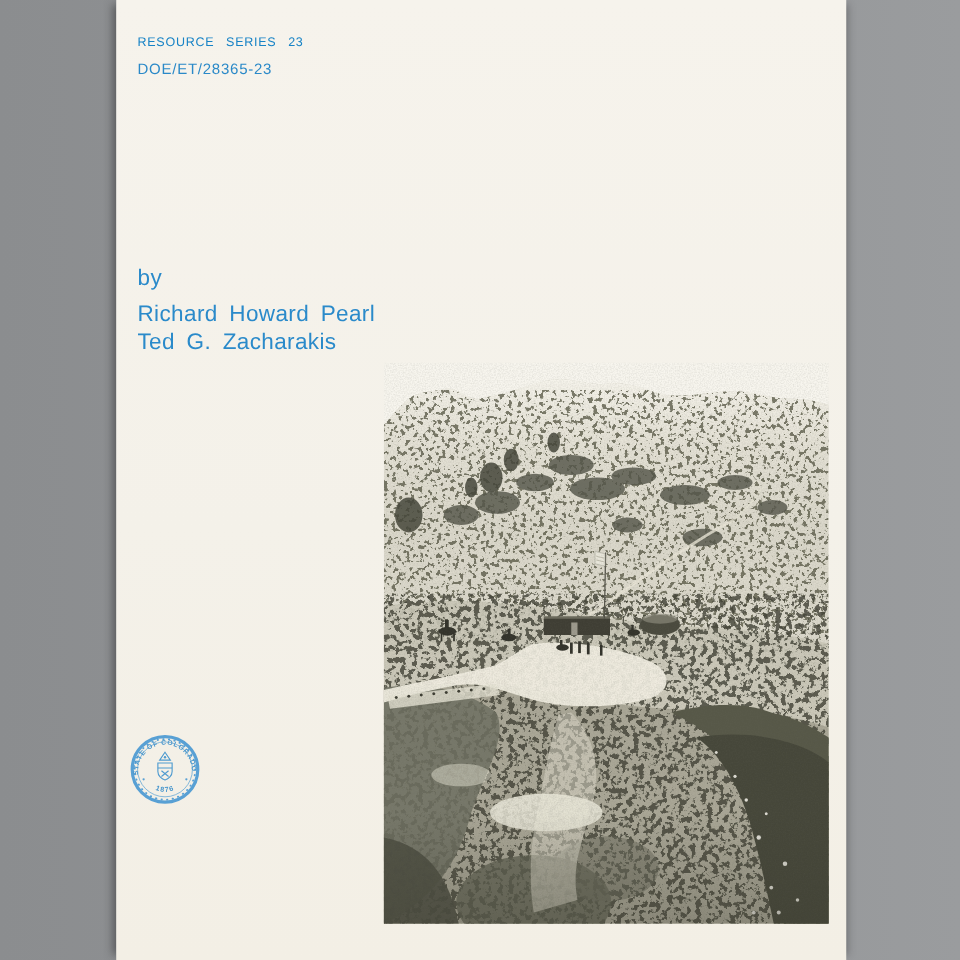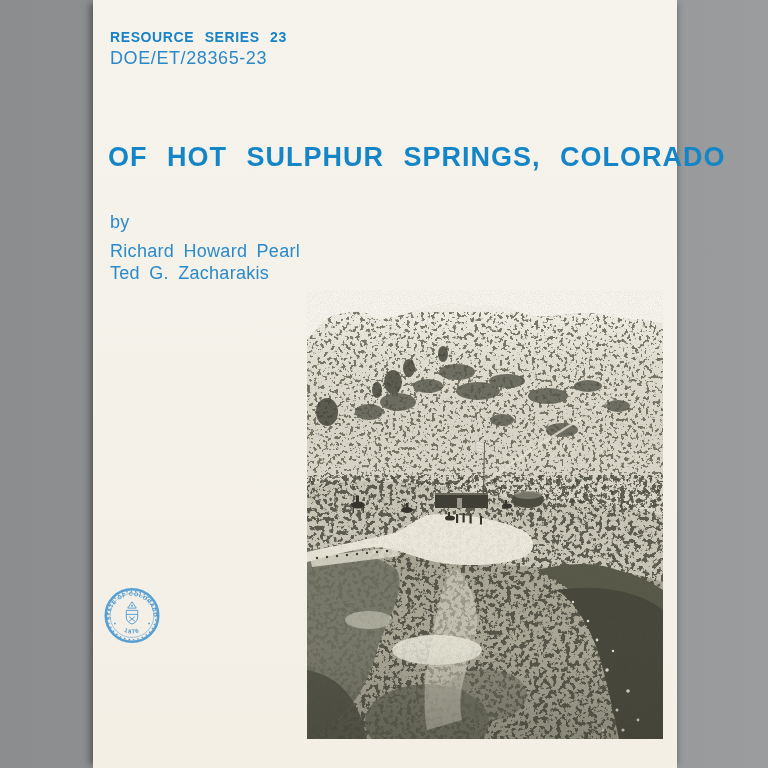--- a/index.html
+++ b/index.html
@@ -9,26 +9,26 @@
     font-family:"Liberation Sans", sans-serif;
   }
   .page{
     position:absolute;left:93px;top:0;width:584px;height:768px;
     background:linear-gradient(180deg,#f6f3ec 0%,#f4f1e9 55%,#f3efe5 100%);
     box-shadow:-6px 0 7px -3px rgba(40,40,42,.55), 4px 0 6px -3px rgba(40,40,42,.35);
   }
   .blue{color:#1783c6;}
   .series{
     position:absolute;left:17px;top:29px;
-    font-size:14px;font-weight:bold;letter-spacing:.6px;word-spacing:6px;
+    font-size:10px;font-weight:normal;letter-spacing:.6px;word-spacing:6px;
     white-space:nowrap;
   }
   .docnum{
     position:absolute;left:17px;top:48px;
-    font-size:18px;font-weight:normal;letter-spacing:.6px;
+    font-size:12px;font-weight:normal;letter-spacing:.6px;
     white-space:nowrap;color:#2a89c8;
   }
   .title-line{
     position:absolute;left:15px;
     font-size:27px;font-weight:bold;letter-spacing:1px;word-spacing:11px;
     white-space:nowrap;color:#1486c8;
   }
   .title-line.l1{top:102px;}
   .title-line.l2{top:142px;}
   .byline{
@@ -55,21 +55,20 @@
   .imprint .nowrap{white-space:nowrap;margin-top:7px;}
 </style>
 </head>
 <body>
 
 <div class="page">
 
   <div class="series blue">RESOURCE SERIES 23</div>
   <div class="docnum">DOE/ET/28365-23</div>
 
-  <div class="title-line l2">OF HOT SULPHUR SPRINGS, COLORADO</div>
 
   <div class="byline">by</div>
   <div class="authors">
     <div>Richard Howard Pearl</div>
     <div>Ted G. Zacharakis</div>
   </div>
 
   <div class="photo-frame">
     <svg width="356" height="449" viewBox="0 0 356 449" xmlns="http://www.w3.org/2000/svg">
       <defs>

